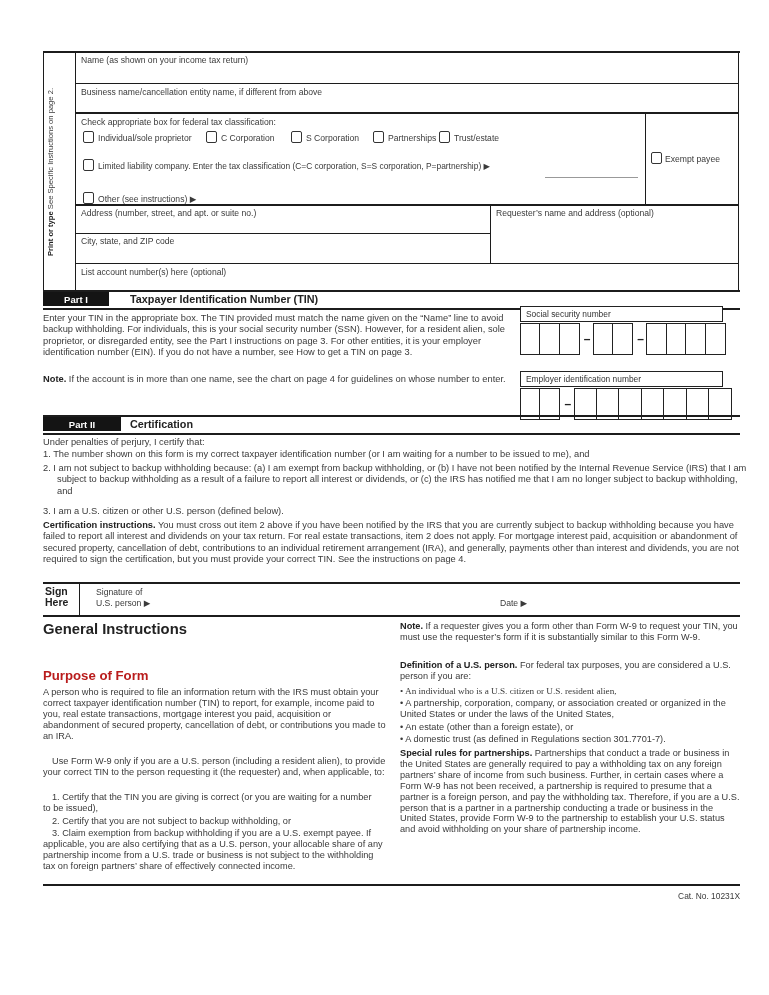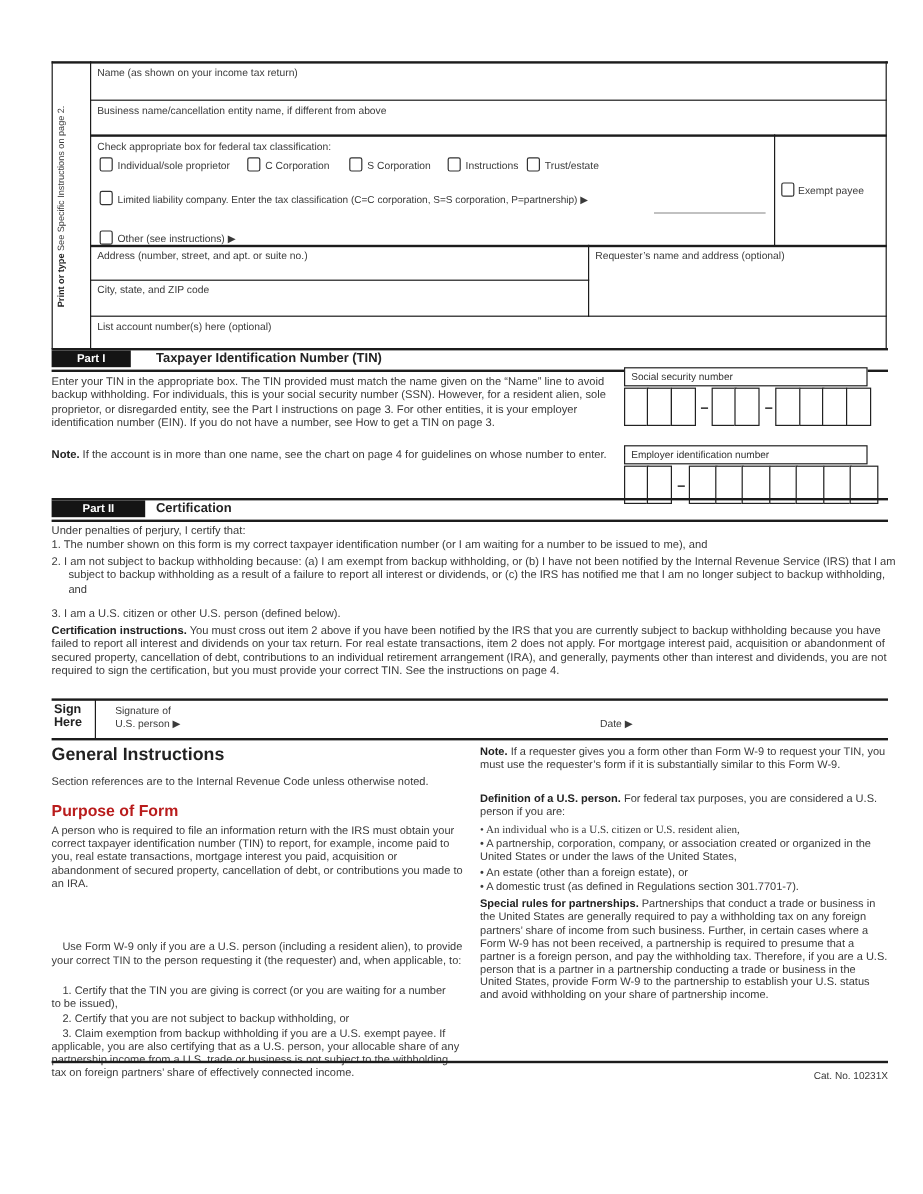--- a/index.html
+++ b/index.html
@@ -18,21 +18,21 @@
   .chip{position:absolute;background:#141414;color:#fff;font-weight:bold;font-size:9.5px;
         display:flex;align-items:center;justify-content:center;}
   .part-title{position:absolute;font-weight:bold;font-size:10.8px;color:#222;white-space:nowrap;}
   .tin-label-box{position:absolute;border:1.6px solid #222;font-size:8.4px;color:#333;
         display:flex;align-items:center;padding-left:5px;box-sizing:border-box;background:#fff;white-space:nowrap;}
   .digit-row{position:absolute;display:flex;align-items:center;}
   .digit{width:19px;height:30px;border:1.6px solid #222;margin-left:-1.6px;background:#fff;}
   .digit:first-child{margin-left:0;}
   .dash{font-size:12px;color:#222;padding:0 4px;font-weight:bold;}
   .hang{padding-left:14px;text-indent:-14px;}
-  .ind{text-indent:9px;margin-top:28px;}
+  .ind{text-indent:9px;}
   b{color:#222;}
   .h1{position:absolute;font-weight:bold;font-size:14.8px;color:#222;}
   .h2{position:absolute;font-weight:bold;font-size:13.2px;color:#b91c1c;}
   .sidebar-rot{position:absolute;left:46px;top:288px;transform:rotate(-90deg);transform-origin:0 0;
         width:232px;font-size:7.6px;color:#3a3a3a;text-align:center;line-height:9px;}
   .underline-blank{position:absolute;height:1.4px;background:#999;}
 </style>
 </head>
 <body>
 
@@ -58,21 +58,21 @@
 
   <div class="lbl" style="left:81px;top:117px;">Check appropriate box for federal tax classification:</div>
 
   <div class="cb" style="left:83px;top:131px;"></div>
   <div class="lbl" style="left:98px;top:133px;">Individual/sole proprietor</div>
   <div class="cb" style="left:206px;top:131px;"></div>
   <div class="lbl" style="left:221px;top:133px;">C Corporation</div>
   <div class="cb" style="left:291px;top:131px;"></div>
   <div class="lbl" style="left:306px;top:133px;">S Corporation</div>
   <div class="cb" style="left:373px;top:131px;"></div>
-  <div class="lbl" style="left:388px;top:133px;">Instructions</div>
+  <div class="lbl" style="left:388px;top:133px;">Partnerships</div>
   <div class="cb" style="left:439px;top:131px;"></div>
   <div class="lbl" style="left:454px;top:133px;text-align:center;">Trust/estate</div>
 
   <div class="cb" style="left:83px;top:159px;"></div>
   <div class="lbl" style="left:98px;top:161px;font-size:8.4px;">Limited liability company. Enter the tax classification (C=C corporation, S=S corporation, P=partnership) ▶</div>
   <div class="underline-blank" style="left:545px;top:177px;width:93px;"></div>
 
   <div class="cb" style="left:83px;top:192px;"></div>
   <div class="lbl" style="left:98px;top:194px;">Other (see instructions) ▶</div>
 
@@ -161,21 +161,20 @@
   <div class="abs" style="left:96px;top:587px;font-size:8.6px;line-height:10.5px;color:#3a3a3a;">
     <div>Signature of</div>
     <div>U.S. person ▶</div>
   </div>
   <div class="abs" style="left:175px;top:590px;width:300px;height:22px;"></div>
   <div class="lbl" style="left:500px;top:598px;">Date ▶</div>
   <div class="abs" style="left:530px;top:592px;width:180px;height:20px;"></div>
   <div class="hline" style="left:43px;top:615px;width:697px;height:2.4px;"></div>
 
   <div class="h1" style="left:43px;top:621px;">General Instructions</div>
-  <div class="col-txt" style="left:43px;top:646px;width:330px;">Section references are to the Internal Revenue Code unless otherwise noted.</div>
   <div class="h2" style="left:43px;top:668px;">Purpose of Form</div>
   <div class="col-txt" style="left:43px;top:687px;width:344px;">A person who is required to file an information return with the IRS must obtain your correct taxpayer identification number (TIN) to report, for example, income paid to you, real estate transactions, mortgage interest you paid, acquisition or abandonment of secured property, cancellation of debt, or contributions you made to an IRA.</div>
   <div class="col-txt ind" style="left:43px;top:756px;width:344px;">Use Form W-9 only if you are a U.S. person (including a resident alien), to provide your correct TIN to the person requesting it (the requester) and, when applicable, to:</div>
   <div class="col-txt ind" style="left:43px;top:792px;width:330px;">1. Certify that the TIN you are giving is correct (or you are waiting for a number to be issued),</div>
   <div class="col-txt ind" style="left:43px;top:816px;width:344px;">2. Certify that you are not subject to backup withholding, or</div>
   <div class="col-txt ind" style="left:43px;top:828px;width:344px;">3. Claim exemption from backup withholding if you are a U.S. exempt payee. If applicable, you are also certifying that as a U.S. person, your allocable share of any partnership income from a U.S. trade or business is not subject to the withholding tax on foreign partners’ share of effectively connected income.</div>
 
   <div class="col-txt" style="left:400px;top:621px;width:340px;">
     <b>Note.</b><span> If a requester gives you a form other than Form W-9 to request your TIN, you must use the requester’s form if it is substantially similar to this Form W-9.</span>
   </div>

